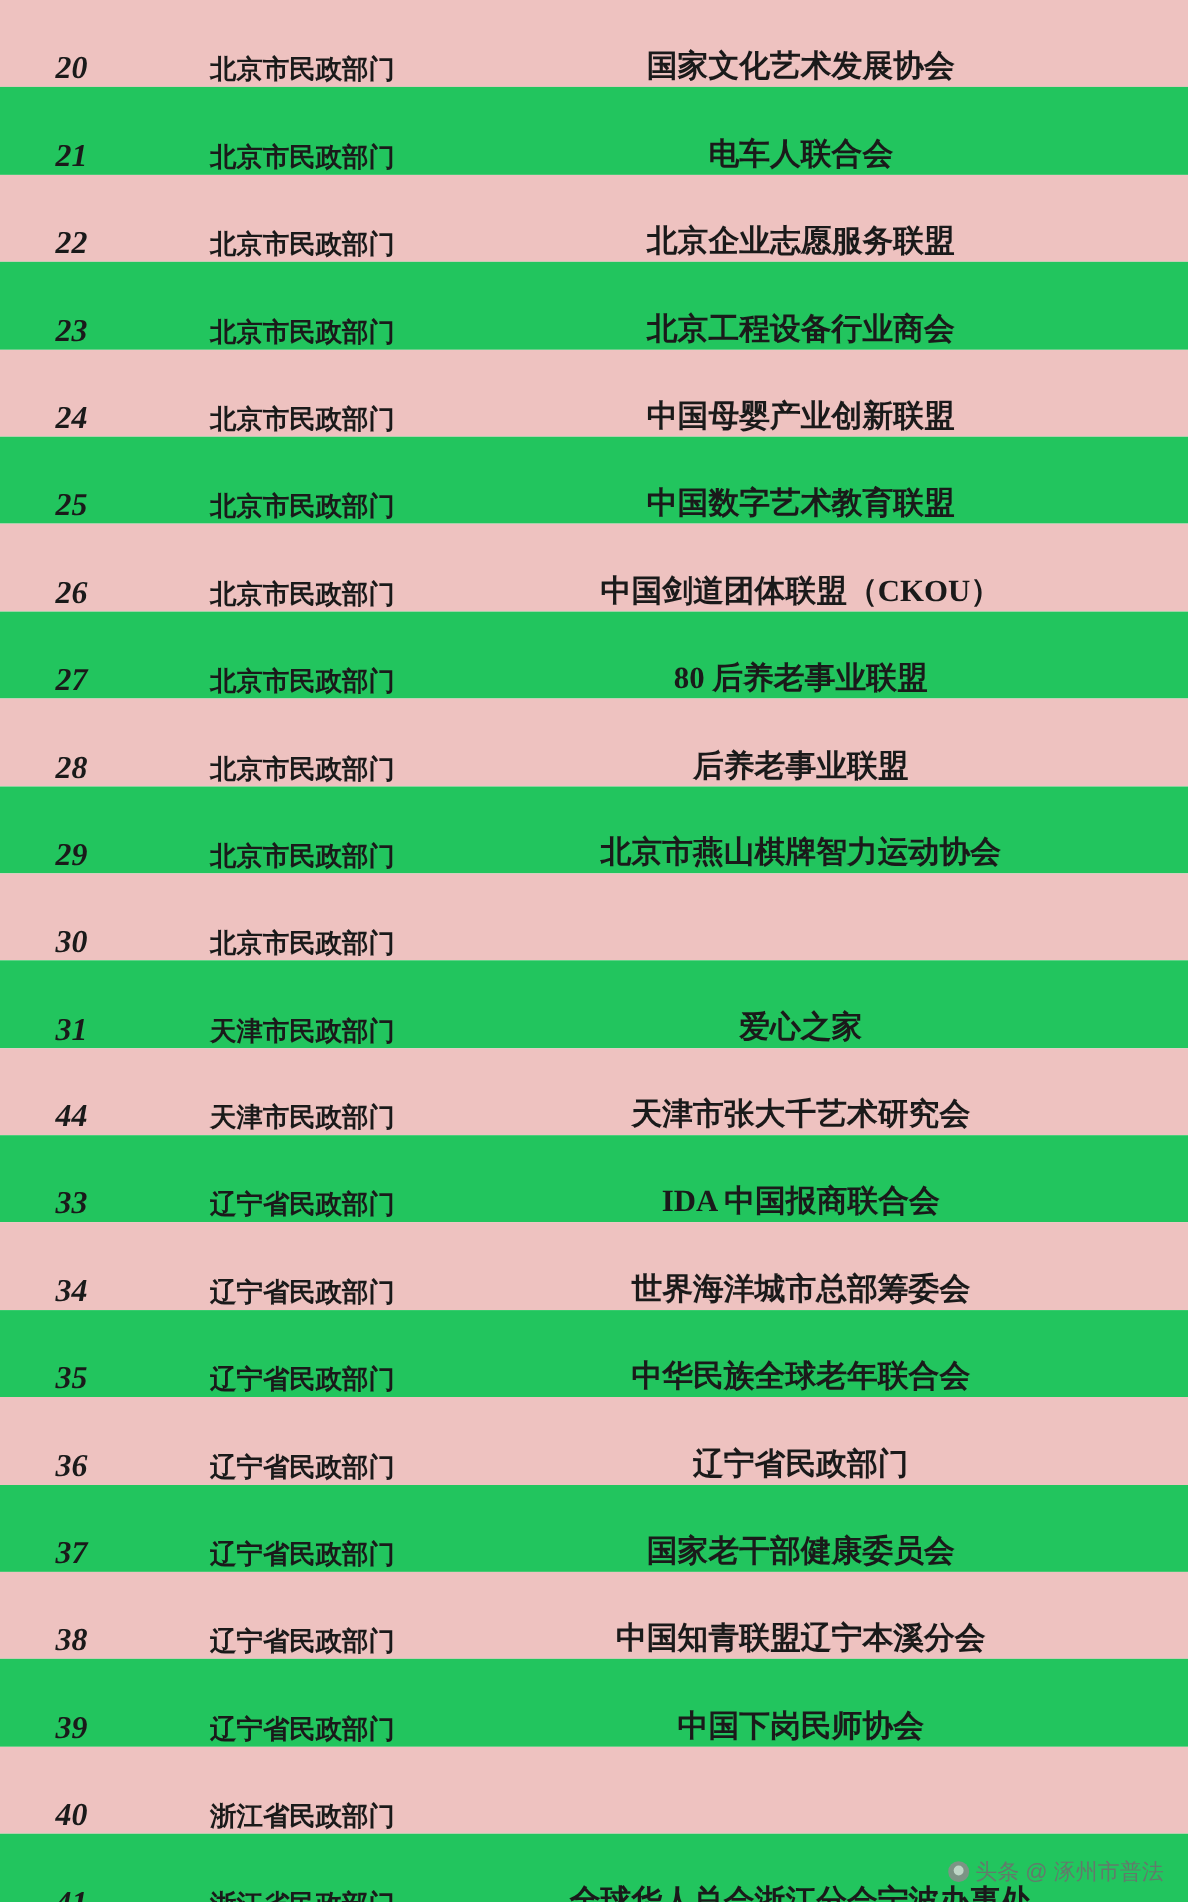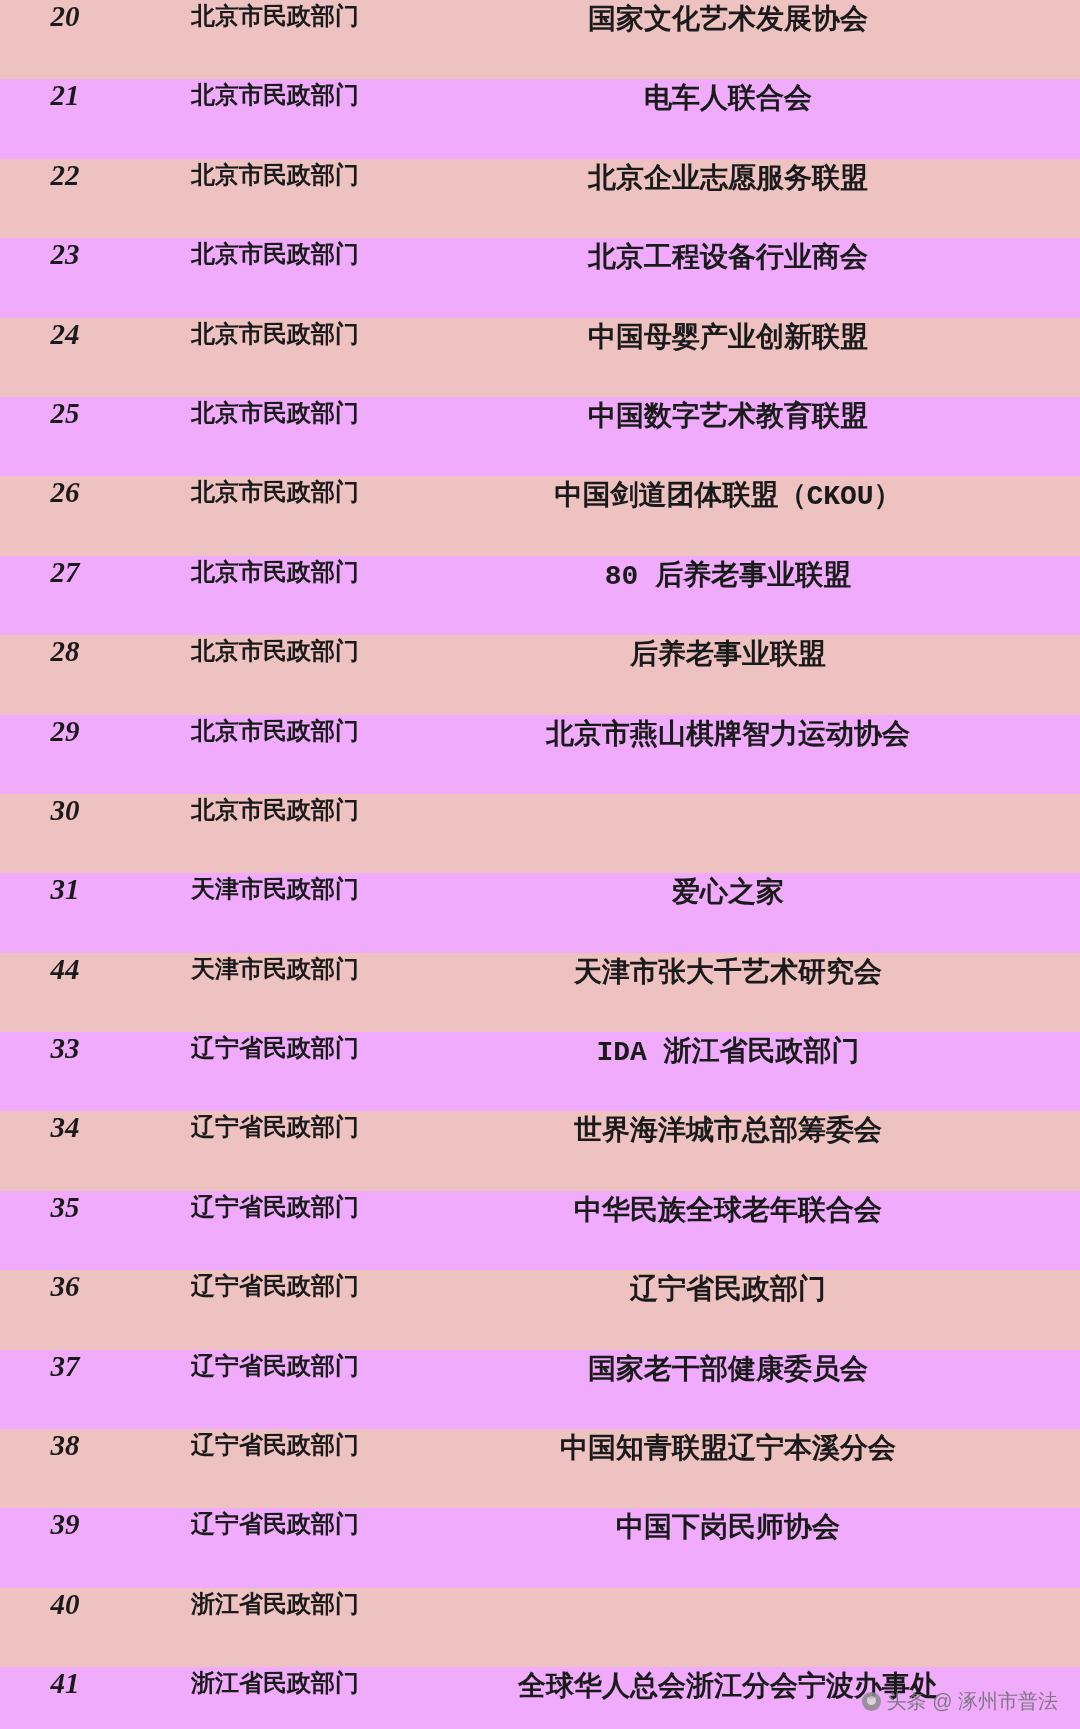--- a/index.html
+++ b/index.html
@@ -16,28 +16,28 @@
   }
   .table {
     width: 1080px;
     border-collapse: collapse;
     table-layout: fixed;
   }
   .row {
     display: flex;
     width: 1080px;
     height: 79.4px;
-    align-items: flex-start;
+    align-items: flex-end;
     box-sizing: border-box;
   }
   .row.odd {
     background: #eec2c0;
   }
   .row.even {
-    background: #f0abfc;
+    background: #22c55e;
   }
   .cell {
     font-size: 28px;
     color: #1a1a1a;
     text-align: center;
     font-family: "Liberation Serif", serif;
     font-weight: 600;
     white-space: nowrap;
     overflow: hidden;
   }
@@ -47,21 +47,20 @@
     font-size: 29px;
   }
   .c-dept {
     width: 290px;
     font-size: 24px;
   }
   .c-name {
     flex: 1;
     font-size: 28px;
     padding-right: 44px;
-    font-family: Liberation Mono, monospace;
   }
   .watermark {
     position: absolute;
     right: 22px;
     bottom: 14px;
     font-size: 20px;
     color: #6e6e6e;
     font-family: "Liberation Sans", sans-serif;
     display: flex;
     align-items: center;
@@ -151,21 +150,21 @@
       <div class="cell c-name">爱心之家</div>
     </div>
     <div class="row odd">
       <div class="cell c-index">44</div>
       <div class="cell c-dept">天津市民政部门</div>
       <div class="cell c-name">天津市张大千艺术研究会</div>
     </div>
     <div class="row even">
       <div class="cell c-index">33</div>
       <div class="cell c-dept">辽宁省民政部门</div>
-      <div class="cell c-name">IDA 浙江省民政部门</div>
+      <div class="cell c-name">IDA 中国报商联合会</div>
     </div>
     <div class="row odd">
       <div class="cell c-index">34</div>
       <div class="cell c-dept">辽宁省民政部门</div>
       <div class="cell c-name">世界海洋城市总部筹委会</div>
     </div>
     <div class="row even">
       <div class="cell c-index">35</div>
       <div class="cell c-dept">辽宁省民政部门</div>
       <div class="cell c-name">中华民族全球老年联合会</div>

